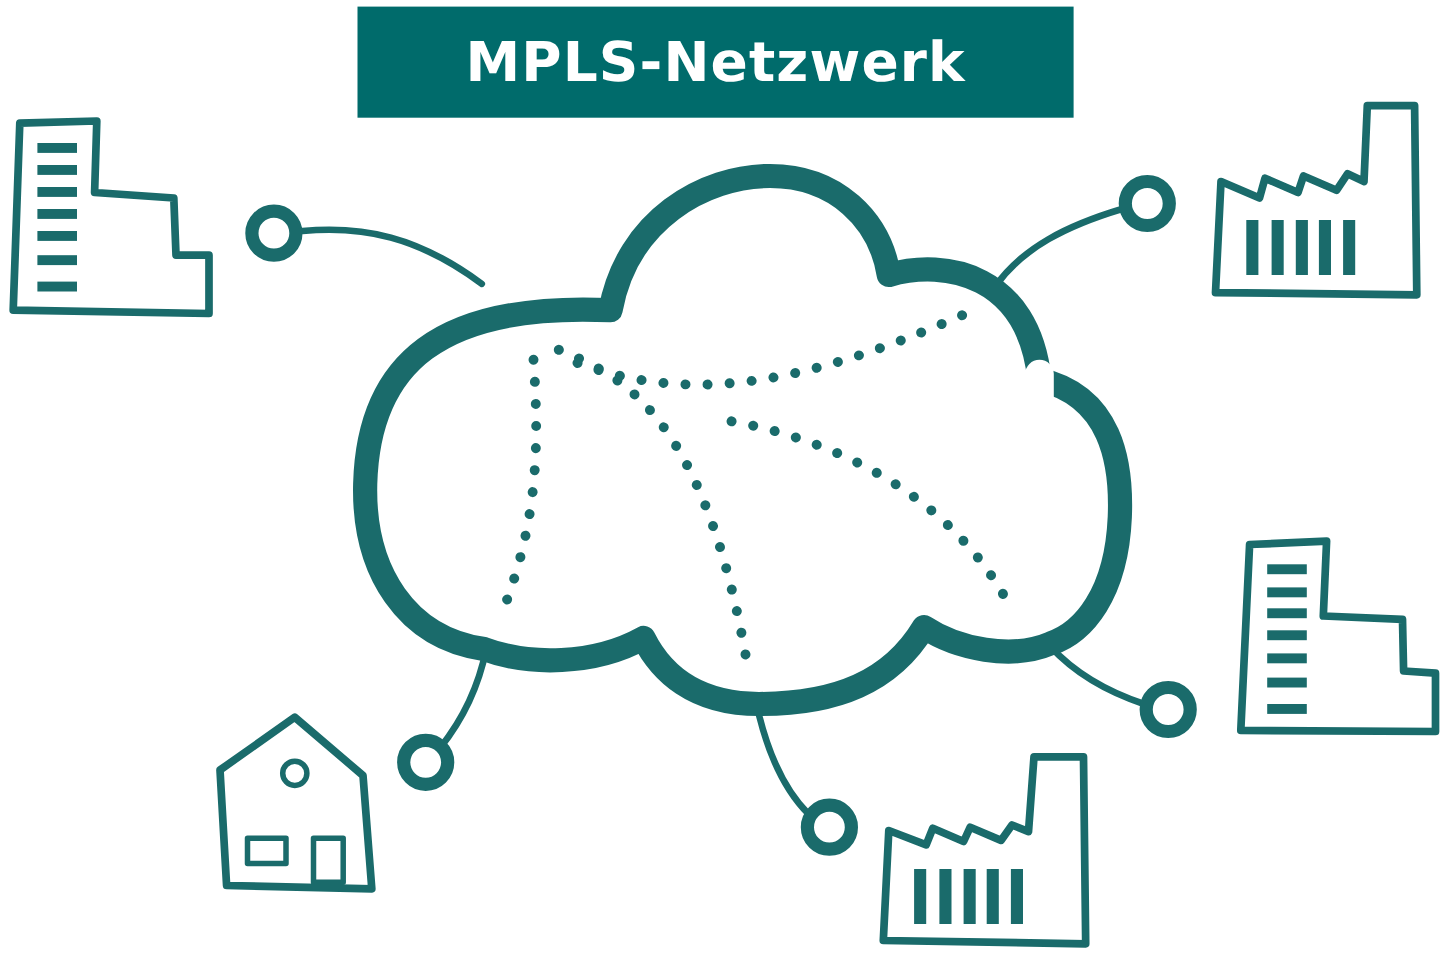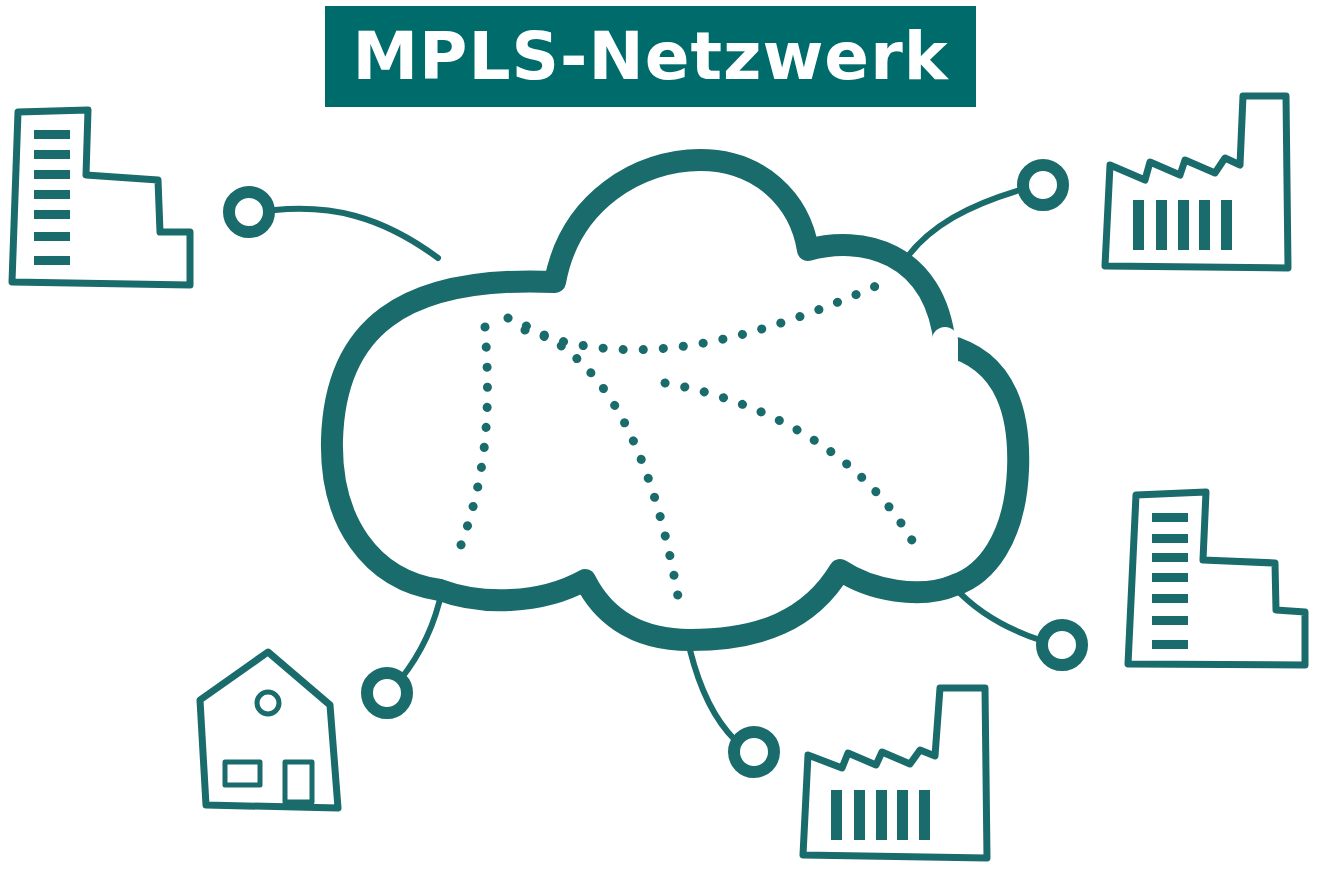--- a/index.html
+++ b/index.html
@@ -2,21 +2,21 @@
 <html><head>
 <meta charset="utf-8">
 <style>
   html, body { margin:0; padding:0; background:#ffffff; }
   body { width:1318px; height:869px; position:relative; overflow:hidden; font-family:"DejaVu Sans", sans-serif; }
   .title-banner {
     position:absolute; left:325px; top:6px; width:651px; height:101px;
     background:#006b6b; display:flex; align-items:center; justify-content:center;
   }
   .title-text {
-    color:#ffffff; font-size:66px; font-weight:bold; letter-spacing:1px;
+    color:#ffffff; font-size:50px; font-weight:bold; letter-spacing:1px;
     font-family:"DejaVu Sans", sans-serif;
   }
   svg.diagram { position:absolute; left:0; top:0; }
 </style>
 </head>
 <body>
 
 <div class="title-banner">
   <span class="title-text">MPLS-Netzwerk</span>
 </div>

